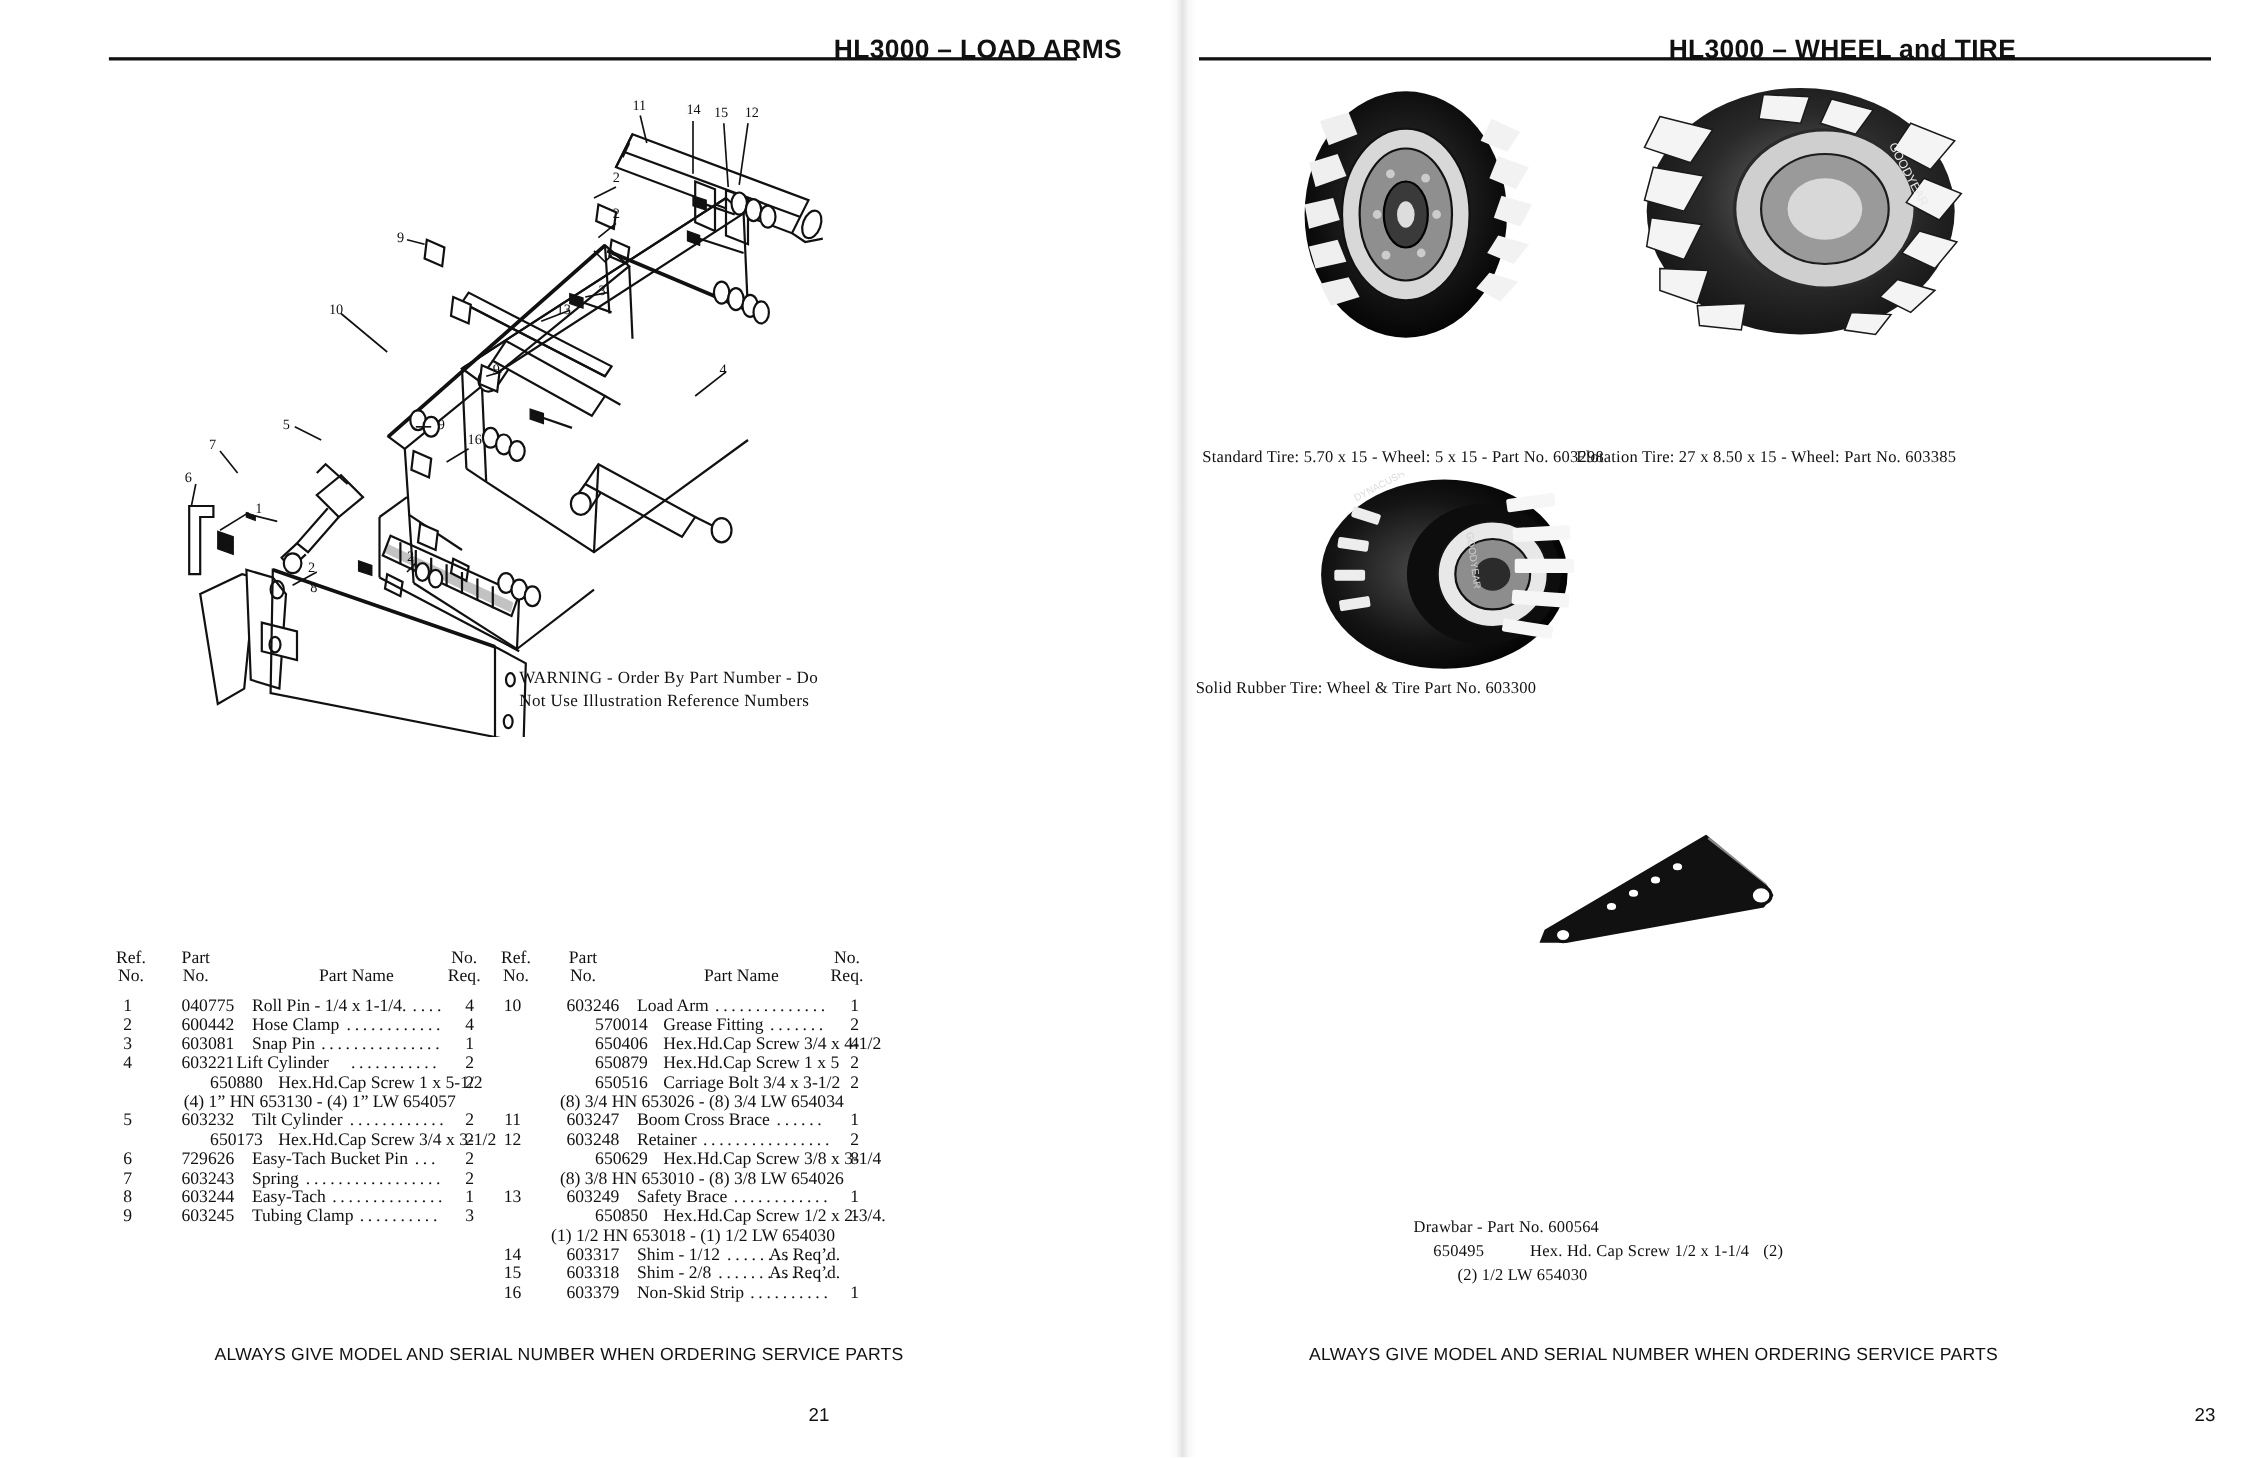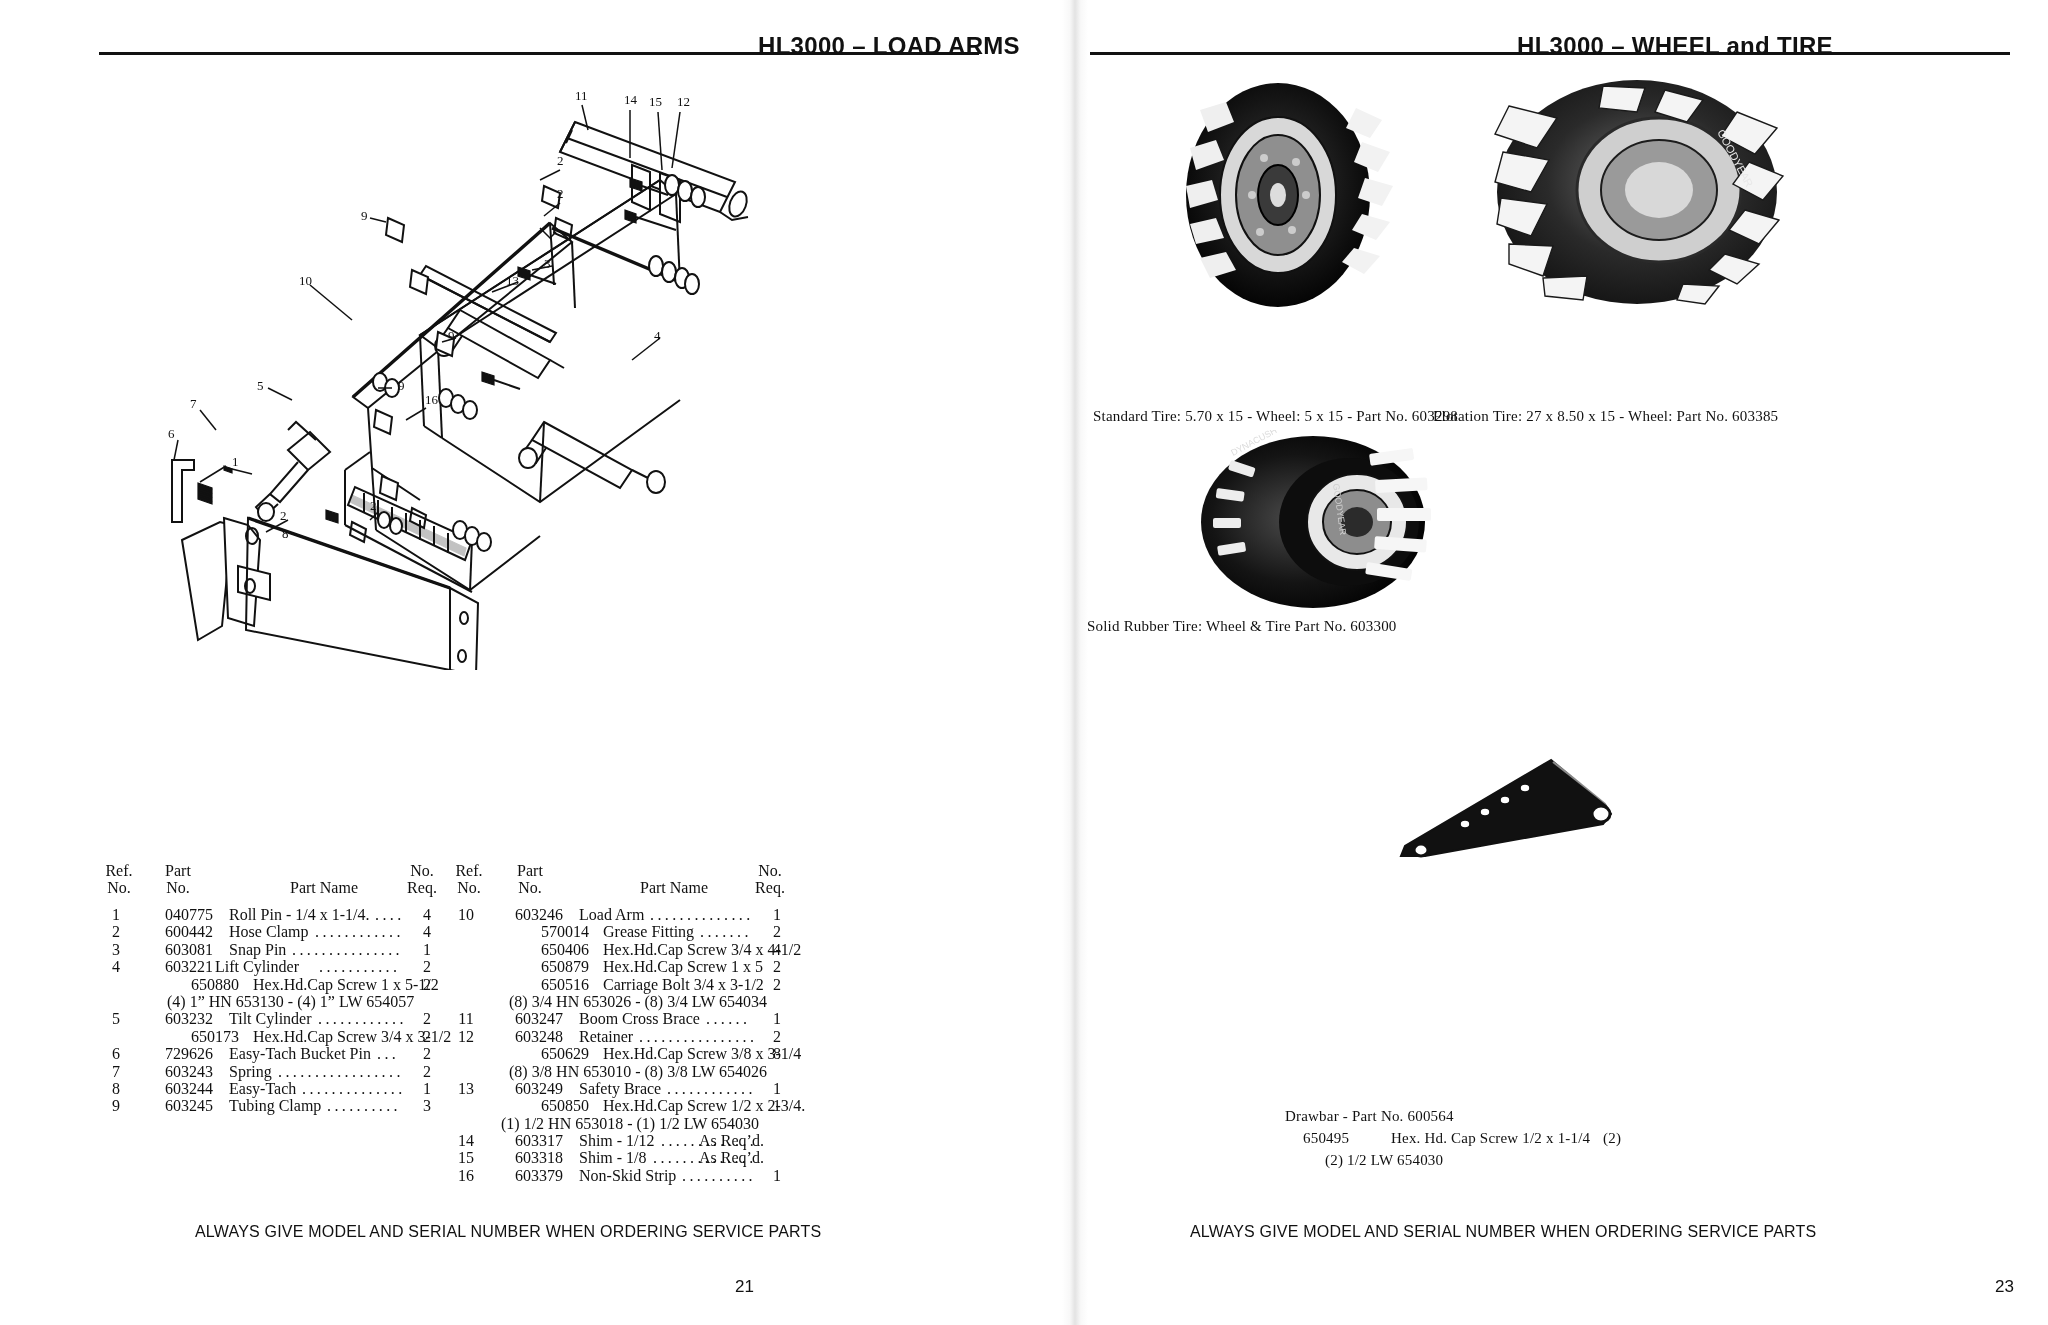--- a/index.html
+++ b/index.html
@@ -335,20 +335,24 @@
           <text class="num" x="70" y="338">7</text>
           <text class="num" x="112" y="396">1</text>
           <text class="num" x="250" y="440">2</text>
           <text class="num" x="160" y="450">2</text>
           <text class="num" x="162" y="468">8</text>
         </g>
       </svg>
     </div>
 
 
+    <div class="warn warn-left">
+      <span class="w1">WARNING - Order  By  Part  Number - Do</span>
+      <span class="w2">Not  Use  Illustration  Reference  Numbers</span>
+    </div>
 
     <div class="tbl" style="left:99px; top:862px; width:660px;">
 
       <div class="tbl-head">
         <div class="th" style="left:0; width:40px;">
           <span>Ref.</span>
           <span>No.</span>
         </div>
         <div class="th" style="left:42px; width:74px;">
           <span>Part</span>
@@ -538,21 +542,21 @@
             <div class="row">
               <div class="c-ref" style="left: 0px;">14</div>
               <div class="c-part" style="left: 42px;">603317</div>
               <div class="c-name" style="left: 130px;">Shim - 1/12</div>
               <div class="c-dots" style="left: 212px; width: 94px;">.............</div>
               <div class="c-qty" style="left: 250px; width: 84px; text-align: left;">As Req’d.</div>
             </div>
             <div class="row">
               <div class="c-ref" style="left: 0px;">15</div>
               <div class="c-part" style="left: 42px;">603318</div>
-              <div class="c-name" style="left: 130px;">Shim - 1/8</div>
+              <div class="c-name" style="left: 130px;">Shim - 2/8</div>
               <div class="c-dots" style="left: 204px; width: 102px;">..............</div>
               <div class="c-qty" style="left: 250px; width: 84px; text-align: left;">As Req’d.</div>
             </div>
             <div class="row">
               <div class="c-ref" style="left: 0px;">16</div>
               <div class="c-part" style="left: 42px;">603379</div>
               <div class="c-name" style="left: 130px;">Non-Skid Strip</div>
               <div class="c-dots" style="left: 233px; width: 73px;">..........</div>
               <div class="c-qty" style="left: 312px;">1</div>
             </div>

